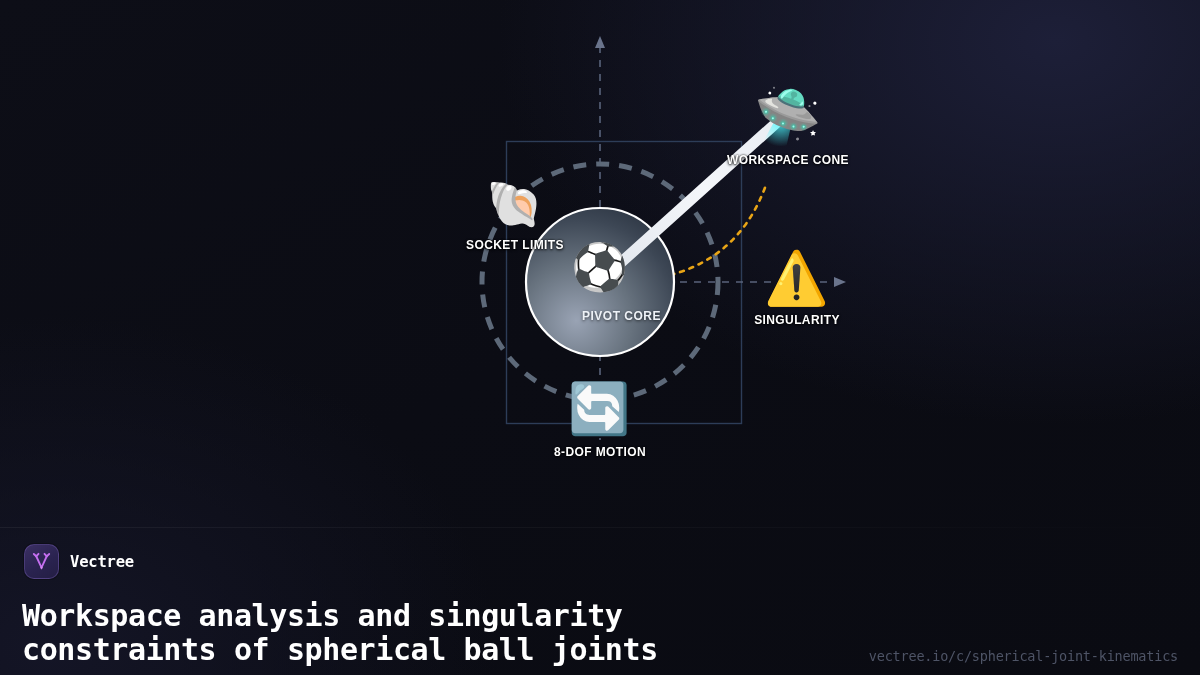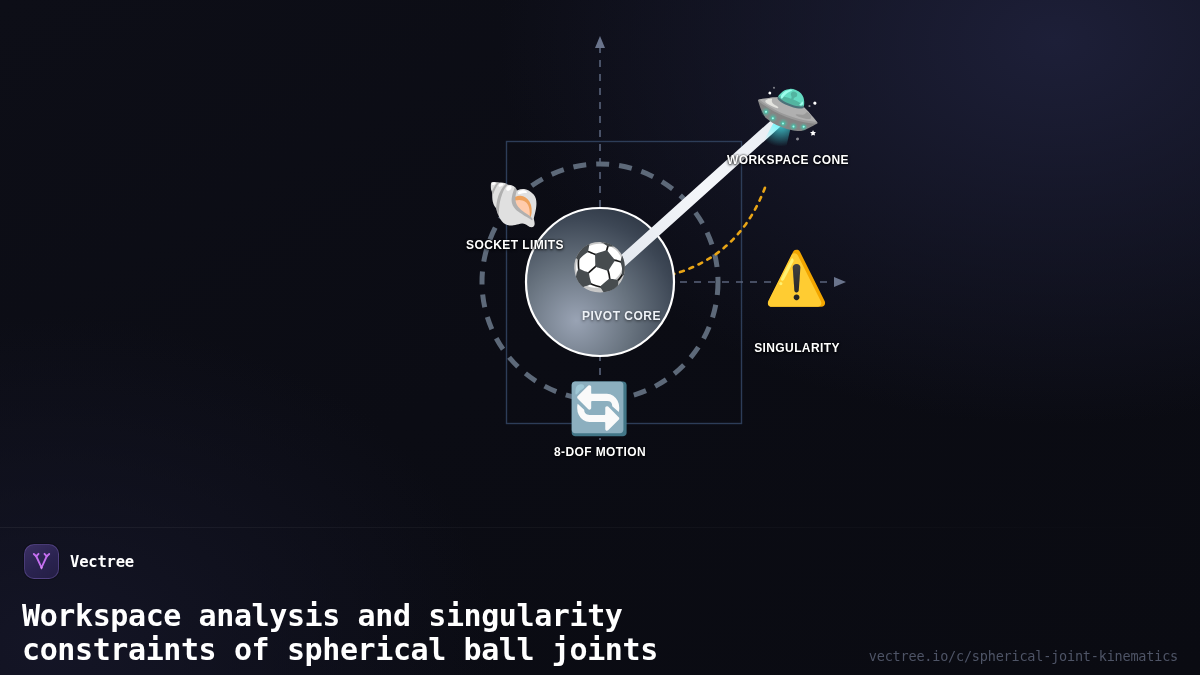--- a/index.html
+++ b/index.html
@@ -174,21 +174,21 @@
     <div class="emoji" style="left:600px; top:267px; font-size:46px;">⚽</div>
     <div class="core-label" style="left:600px; top:309px;">PIVOT CORE</div>
 
     <div class="emoji" style="left:788px; top:117px; font-size:54px;">🛸</div>
     <div class="node-label" style="left:788px; top:153px;">WORKSPACE CONE</div>
 
     <div class="emoji" style="left:515px; top:204px; font-size:46px;">🐚</div>
     <div class="node-label" style="left:515px; top:238px;">SOCKET LIMITS</div>
 
     <div class="emoji" style="left:797px; top:278px; font-size:52px;">⚠️</div>
-    <div class="node-label" style="left:797px; top:313px;margin-top:28px;">SINGULARITY</div>
+    <div class="node-label" style="left:797px; top:313px;">SINGULARITY</div>
 
     <div class="emoji" style="left:600px; top:409px; font-size:50px;">🔄</div>
     <div class="node-label" style="left:600px; top:445px;">8-DOF MOTION</div>
 
   </div>
 
   <div id="divider"></div>
 
   <div id="footer">
 

